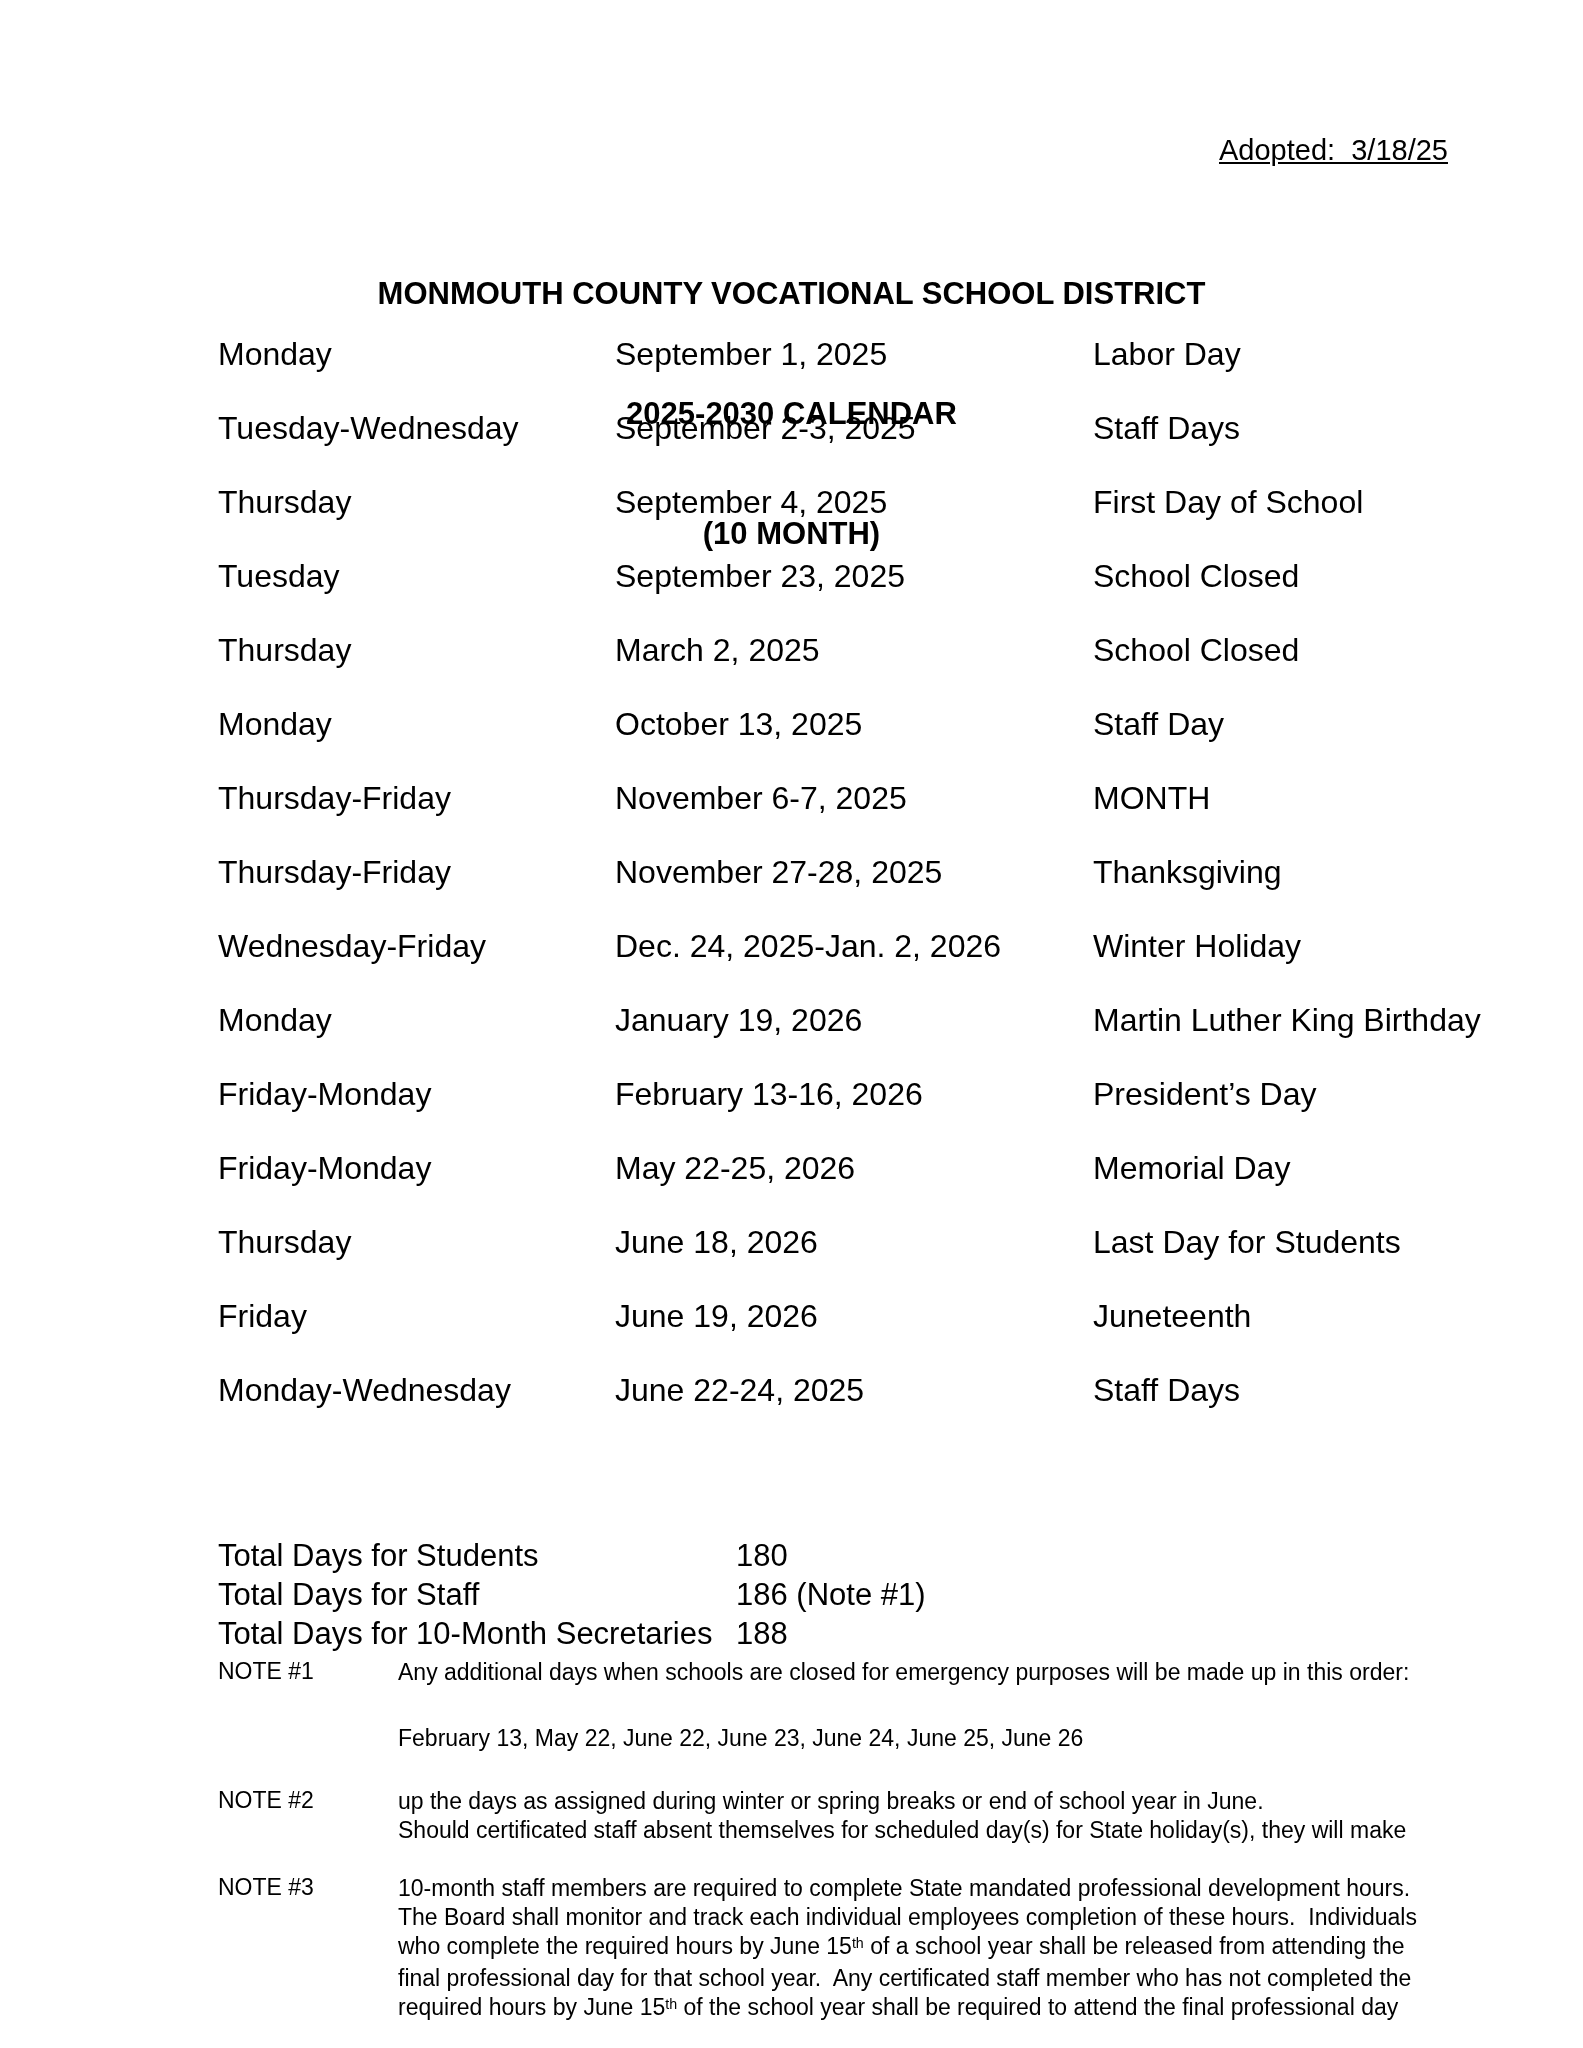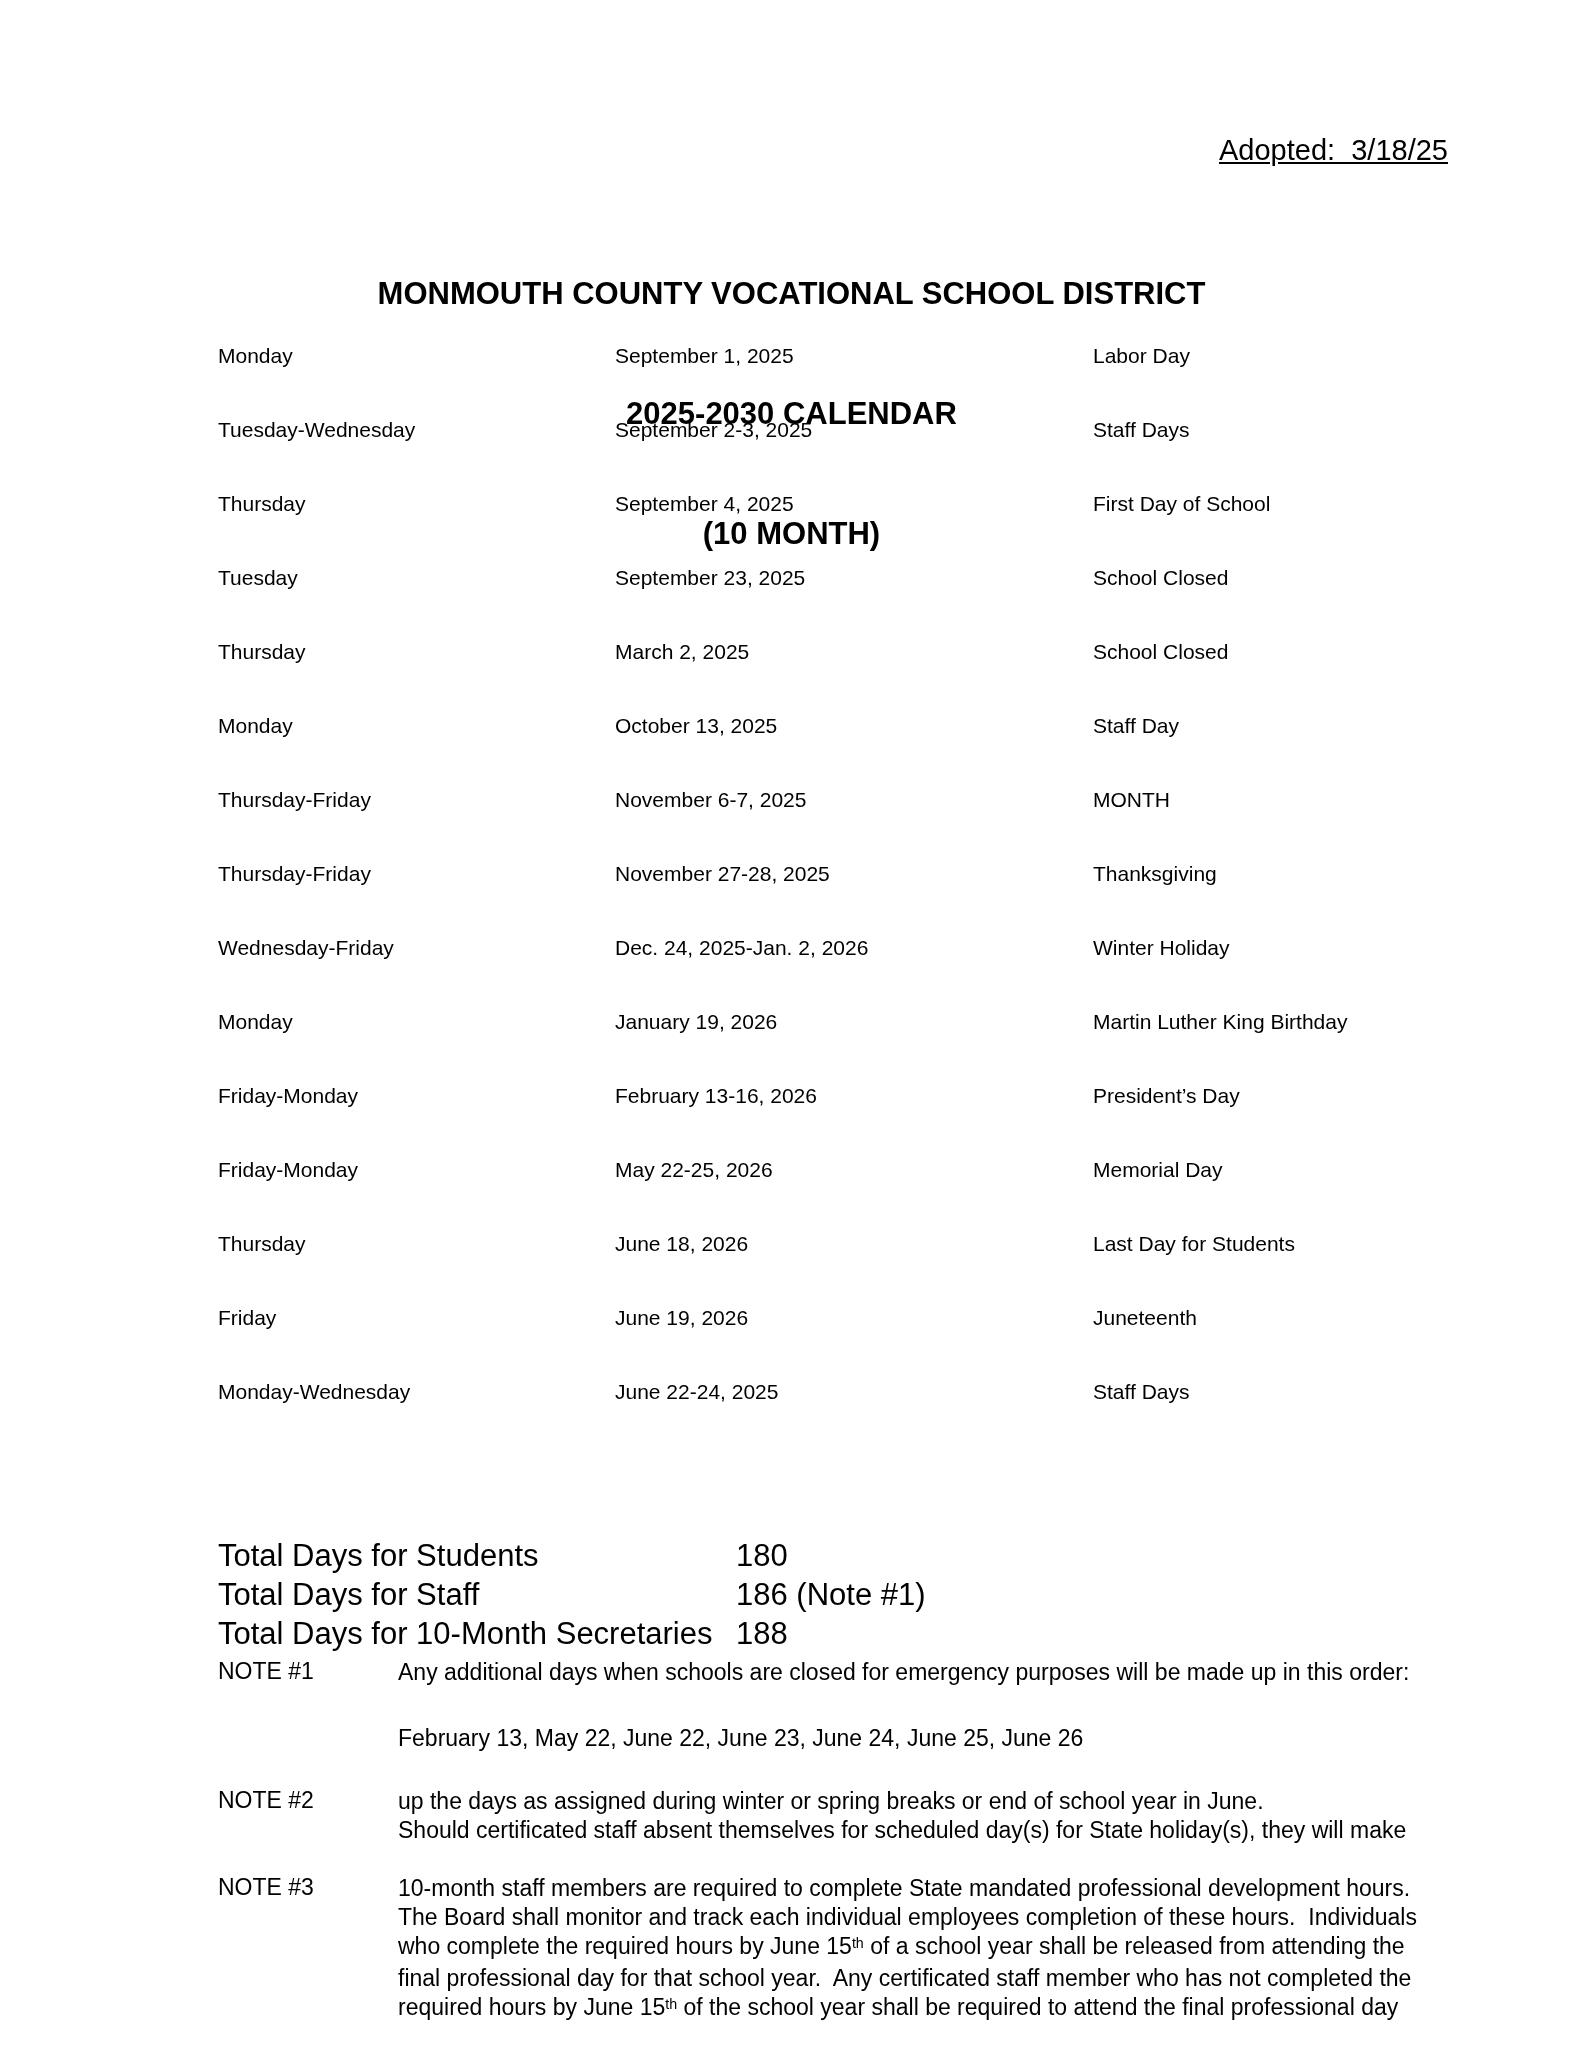--- a/index.html
+++ b/index.html
@@ -38,23 +38,23 @@
     font-weight: bold;
     font-size: 31px;
     line-height: 40px;
     white-space: pre;
   }
 
   
   .calendar {
     position: absolute;
     left: 218px;
-    top: 344px;
+    top: 336px;
     width: 1300px;
-    font-size: 21px;
+    font-size: 32px;
   }
   .cal-row { position: relative; height: 36px; margin-bottom: 38px; }
   .cal-day   { position: absolute; left: 0;     white-space: pre; }
   .cal-date  { position: absolute; left: 397px; white-space: pre; }
   .cal-event { position: absolute; left: 875px; white-space: pre; }
 
   
   .totals {
     position: absolute;
     left: 218px;

